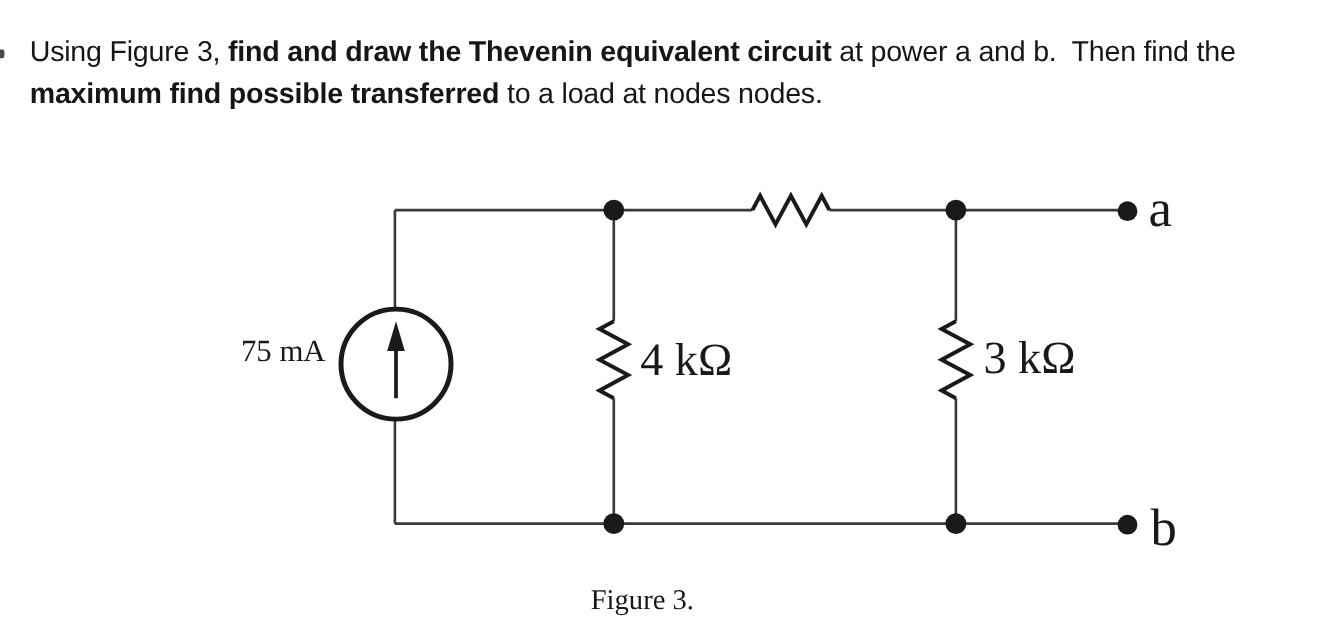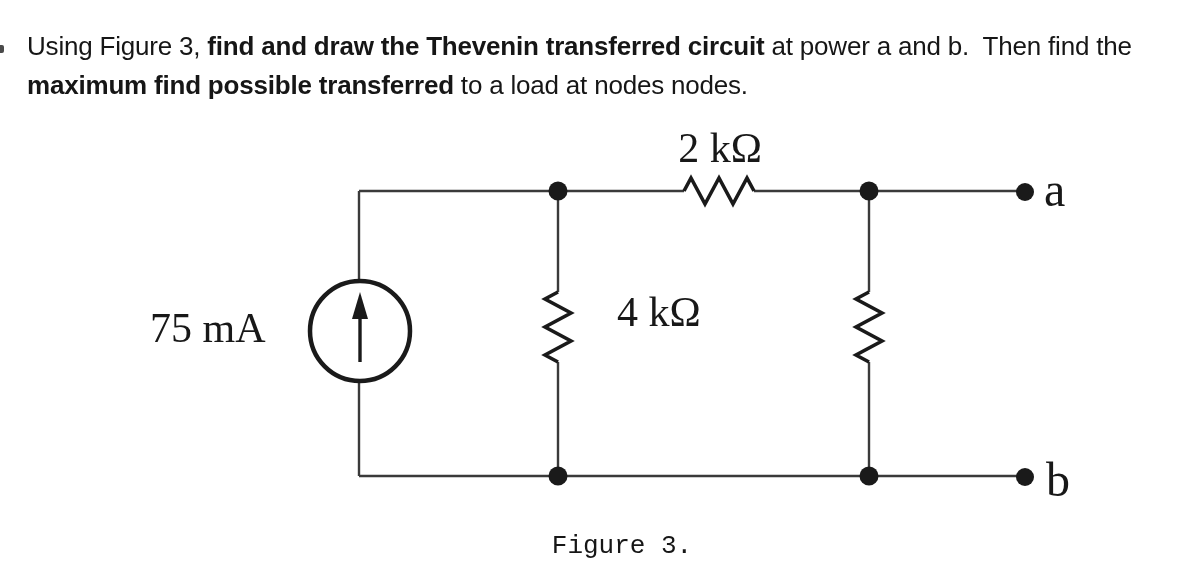--- a/index.html
+++ b/index.html
@@ -30,39 +30,39 @@
   svg.circuit{position:absolute;left:0;top:0;}
 
   .clabel{
     position:absolute;
     font-family:"Liberation Serif",serif;
     color:#181818;
     line-height:1.15;
     white-space:nowrap;
   }
   .lbl-2k{left:650px;top:124px;width:140px;text-align:center;font-size:42px;}
-  .lbl-4k{left:582px;top:288px;font-size:42px;margin-left:35px;}
+  .lbl-4k{left:582px;top:304px;font-size:42px;}
   .lbl-3k{left:894px;top:302px;font-size:42px;}
-  .lbl-75ma{left:150px;top:304px;width:146px;font-size:42px;}
+  .lbl-75ma{left:150px;top:304px;width:146px;text-align:right;font-size:28px;}
   .lbl-a{left:1044px;top:162px;font-size:48px;}
   .lbl-b{left:1046px;top:452px;font-size:48px;}
 
   .caption{
     position:absolute;left:537px;top:531px;width:170px;
-    text-align:center;font-size:26px;color:#161616;
-    font-family:Liberation Mono, monospace;
+    font-size:26px;color:#161616;
+    font-family:Liberation Serif, serif;
   }
 </style>
 </head>
 <body>
 
 <div class="edge-mark"></div>
 
 <div class="problem">
-  <div class="line"><span>Using Figure 3, </span><b>find and draw the Thevenin transferred circuit</b><span> at power a and b.  Then find the</span></div>
+  <div class="line"><span>Using Figure 3, </span><b>find and draw the Thevenin equivalent circuit</b><span> at power a and b.  Then find the</span></div>
   <div class="line"><b>maximum find possible transferred</b><span> to a load at nodes nodes.</span></div>
 </div>
 
 <div class="figure-area">
 
   <svg class="circuit" width="1204" height="579" viewBox="0 0 1204 579">
     <g stroke="var(--wire)" stroke-width="2.4" fill="none">
 
       <line x1="359" y1="191" x2="684" y2="191"></line>
       <line x1="754" y1="191" x2="1025" y2="191"></line>
@@ -93,19 +93,19 @@
       <circle cx="558" cy="191" r="9.5"></circle>
       <circle cx="869" cy="191" r="9.5"></circle>
       <circle cx="558" cy="476" r="9.5"></circle>
       <circle cx="869" cy="476" r="9.5"></circle>
       <circle cx="1025" cy="192" r="9"></circle>
       <circle cx="1025" cy="477" r="9"></circle>
     </g>
   </svg>
 
   <span class="clabel lbl-75ma">75 mA</span>
-  <span class="clabel lbl-2k">2 kΩ</span>
   <span class="clabel lbl-4k">4 kΩ</span>
+  <span class="clabel lbl-3k">3 kΩ</span>
   <span class="clabel lbl-a">a</span>
   <span class="clabel lbl-b">b</span>
 
   <div class="caption">Figure 3.</div>
 </div>
 
 </body></html>

